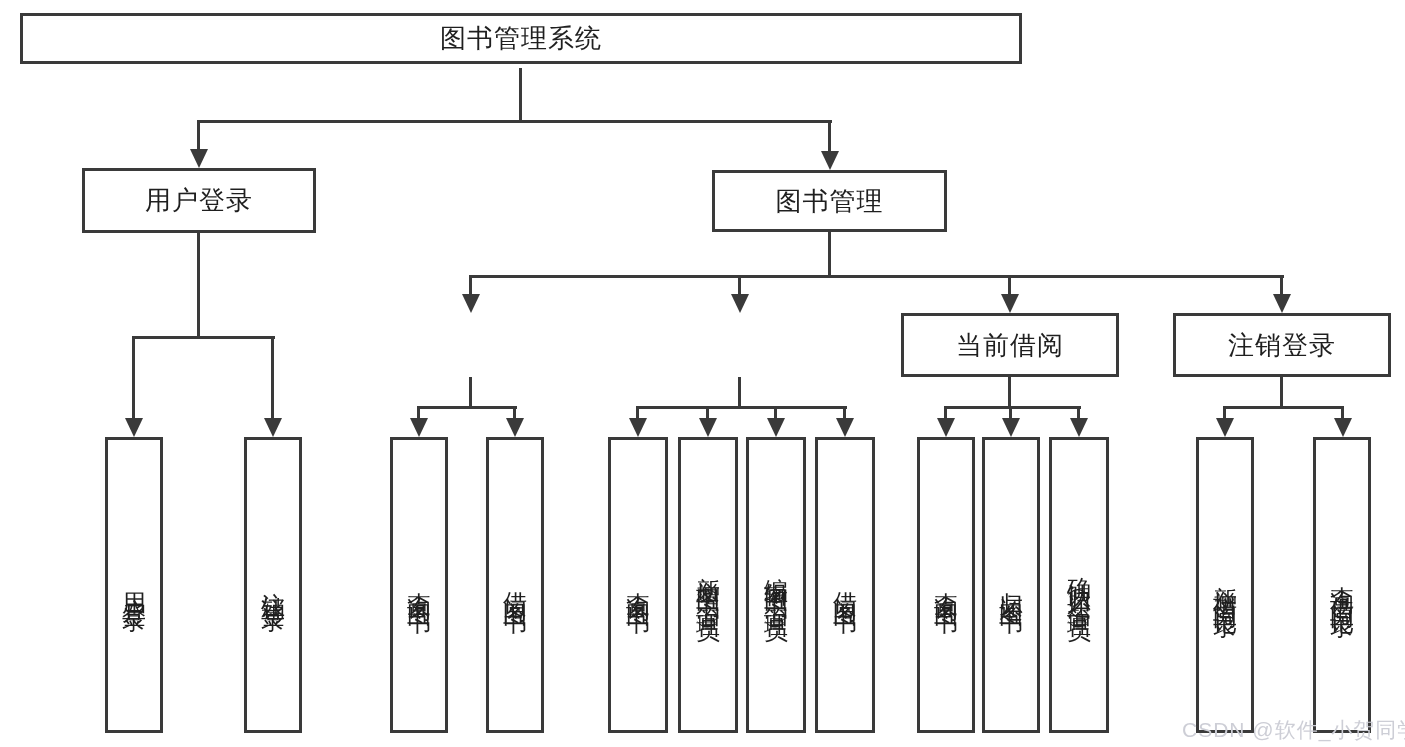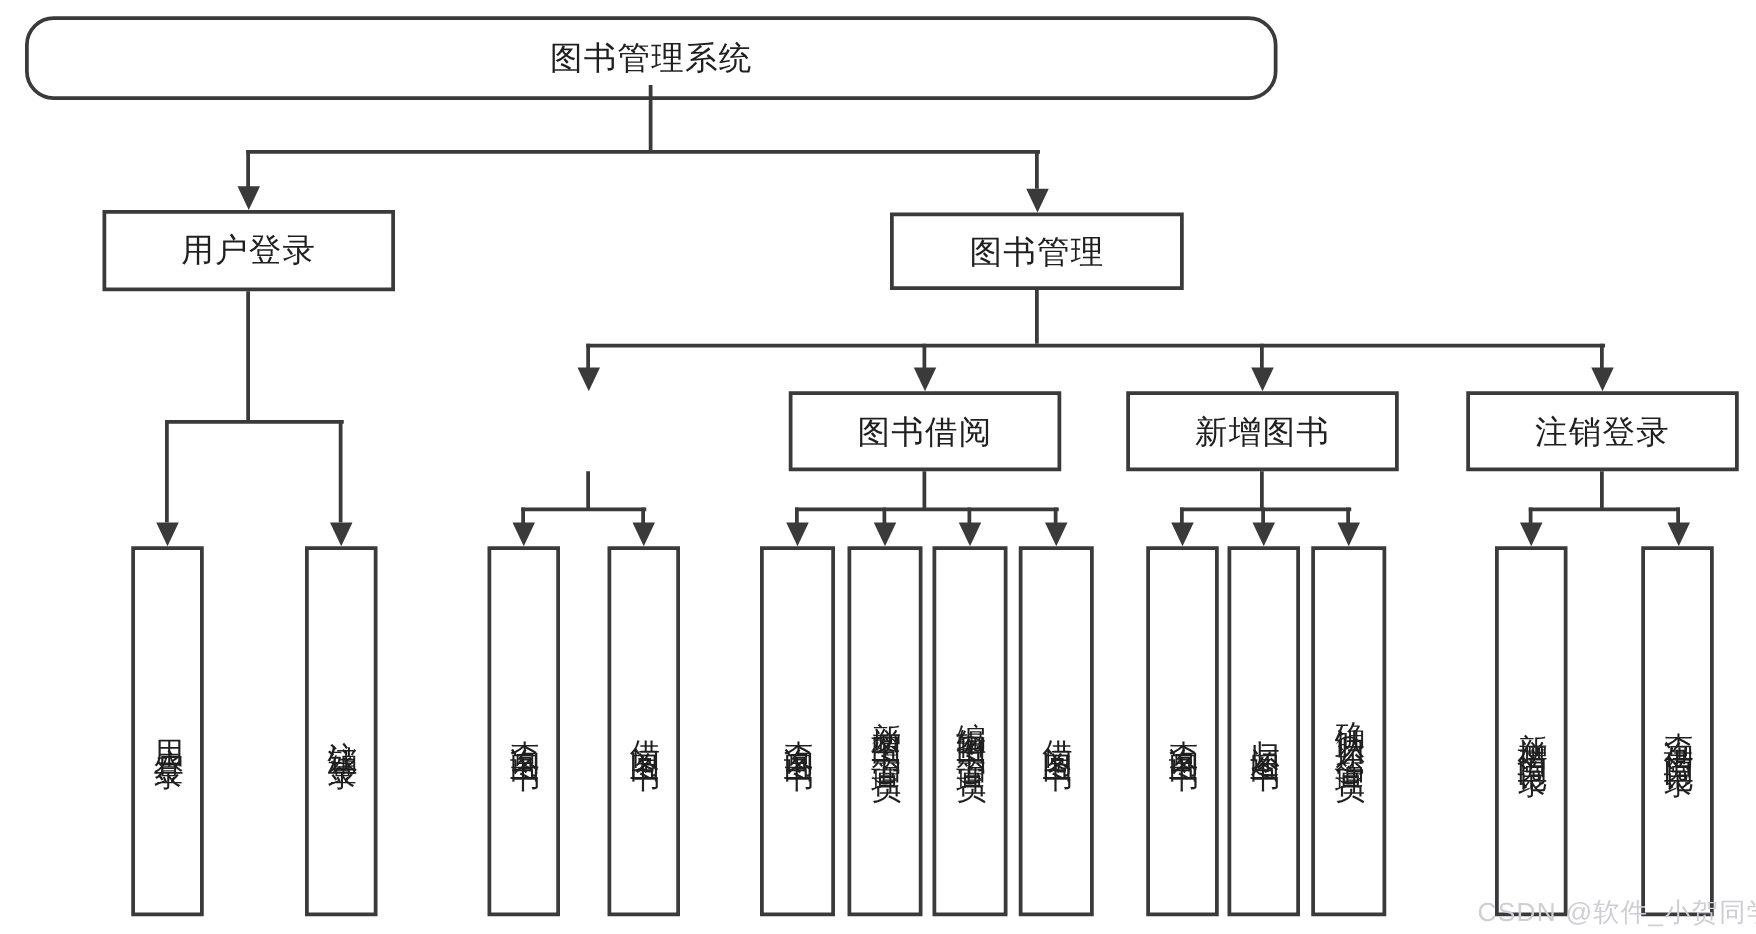--- a/index.html
+++ b/index.html
@@ -26,21 +26,21 @@
   .watermark{
     position:absolute;left:1182px;top:716px;z-index:6;
     color:#cdced6;font-size:21px;letter-spacing:1px;white-space:nowrap;
   }
 </style>
 </head>
 <body>
 
 <div id="stage">
 
-  <div class="node" style="left:20px;top:13px;width:1002px;height:67px;border-radius:23px;">图书管理系统</div>
+  <div class="node" style="left:20px;top:13px;width:1002px;height:51px;">图书管理系统</div>
 
   <div class="v" style="left:519px;top:68px;height:52px;"></div>
   <div class="h" style="left:197px;top:120px;width:635px;"></div>
   <div class="v" style="left:197px;top:120px;height:30px;"></div>
   <div class="arrow" style="left:190px;top:149px;"></div>
   <div class="v" style="left:828px;top:120px;height:31px;"></div>
   <div class="arrow" style="left:821px;top:151px;"></div>
 
   <div class="node" style="left:82px;top:168px;width:234px;height:65px;">用户登录</div>
   <div class="node" style="left:712px;top:170px;width:235px;height:62px;text-align:center;">图书管理</div>
@@ -56,22 +56,21 @@
   <div class="h" style="left:469px;top:275px;width:815px;"></div>
   <div class="v" style="left:469px;top:275px;height:20px;"></div>
   <div class="arrow" style="left:462px;top:294px;"></div>
   <div class="v" style="left:738px;top:275px;height:20px;"></div>
   <div class="arrow" style="left:731px;top:294px;"></div>
   <div class="v" style="left:1008px;top:275px;height:20px;"></div>
   <div class="arrow" style="left:1001px;top:294px;"></div>
   <div class="v" style="left:1280px;top:275px;height:20px;"></div>
   <div class="arrow" style="left:1273px;top:294px;"></div>
 
-  <div class="node" style="left:631px;top:313px;width:218px;height:64px;">图书借阅</div>
-  <div class="node" style="left:901px;top:313px;width:218px;height:64px;">新增图书</div>
+  <div class="node" style="left:901px;top:313px;width:218px;height:64px;">当前借阅</div>
   <div class="node" style="left:1173px;top:313px;width:218px;height:64px;">注销登录</div>
 
   <div class="v" style="left:469px;top:377px;height:30px;"></div>
   <div class="v" style="left:738px;top:377px;height:30px;"></div>
   <div class="v" style="left:1008px;top:377px;height:30px;"></div>
   <div class="v" style="left:1280px;top:377px;height:30px;"></div>
 
   <div class="h" style="left:417px;top:406px;width:100px;"></div>
   <div class="h" style="left:636px;top:406px;width:211px;"></div>
   <div class="h" style="left:944px;top:406px;width:137px;"></div>

